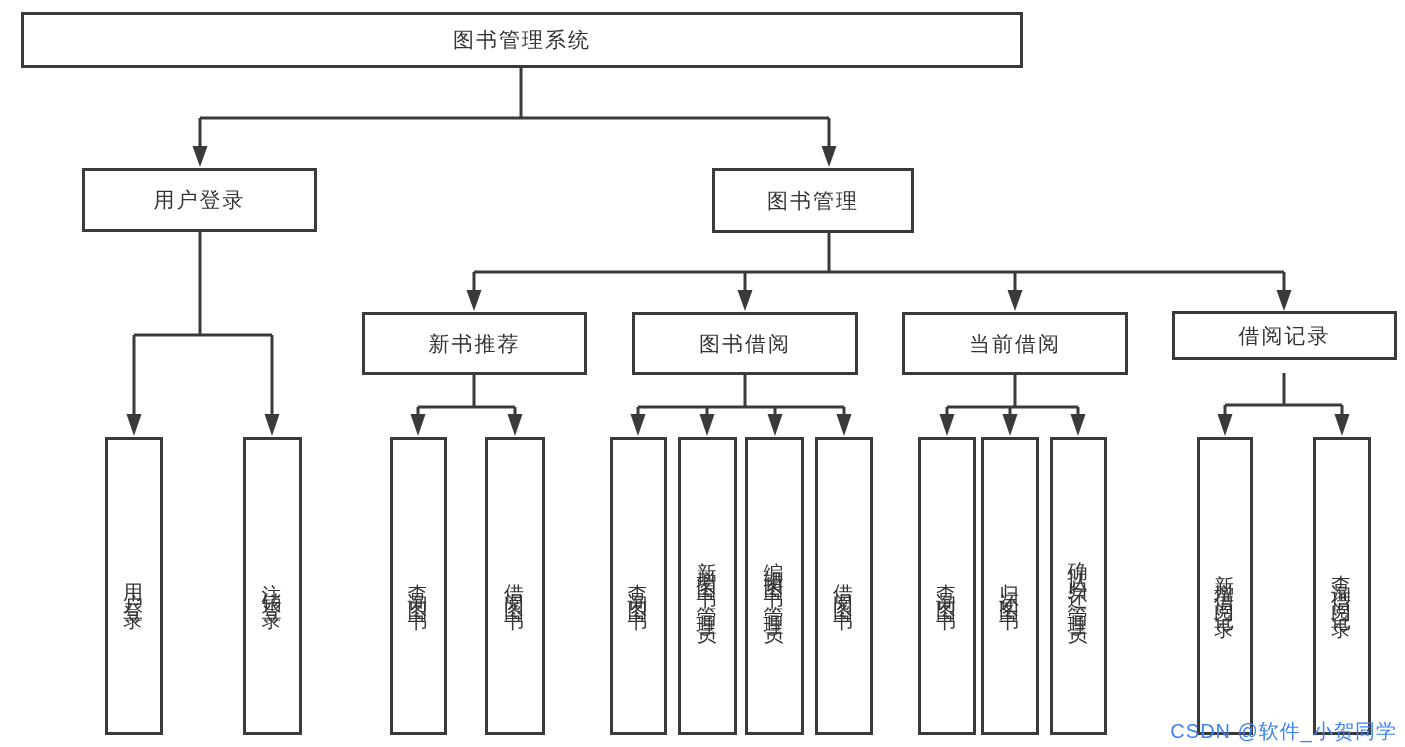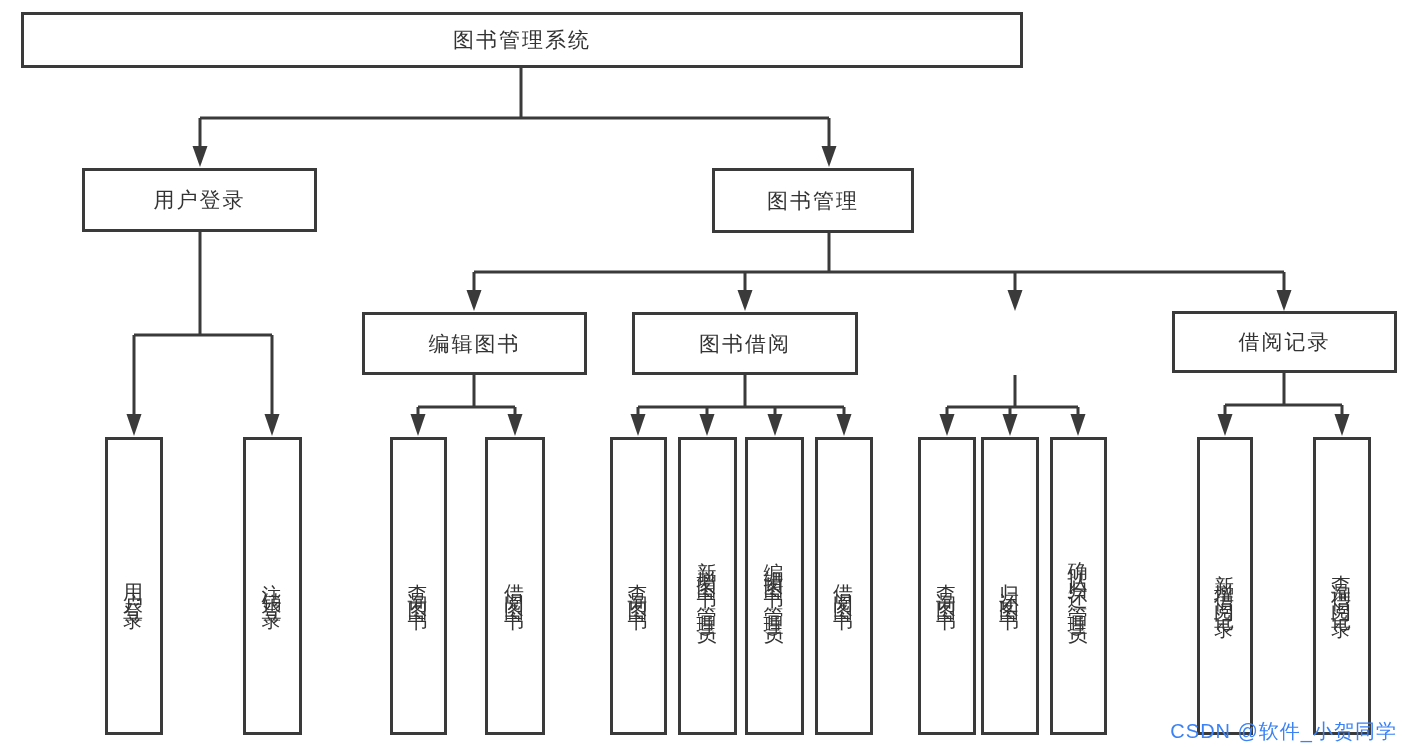--- a/index.html
+++ b/index.html
@@ -113,23 +113,24 @@
       <path class="arrow" d="M1217.5 414 H1232.5 L1225 436 Z"></path>
       <path class="arrow" d="M1334.5 414 H1349.5 L1342 436 Z"></path>
     </g>
   </svg>
 
   <div class="node hbox" style="left:21px; top:12px; width:1002px; height:56px;">图书管理系统</div>
 
   <div class="node hbox" style="left:82px; top:168px; width:235px; height:64px;">用户登录</div>
   <div class="node hbox" style="left:712px; top:168px; width:202px; height:65px;">图书管理</div>
 
-  <div class="node hbox" style="left:362px; top:312px; width:225px; height:63px;">编辑图书</div>
+  <div class="node hbox" style="left:362px; top:312px; width:225px; height:63px;">新书推荐</div>
   <div class="node hbox" style="left:632px; top:312px; width:226px; height:63px;text-align:right;">图书借阅</div>
-  <div class="node hbox" style="left:1172px; top:311px; width:225px; height:62px;">借阅记录</div>
+  <div class="node hbox" style="left:902px; top:312px; width:226px; height:63px;">当前借阅</div>
+  <div class="node hbox" style="left:1172px; top:311px; width:225px; height:49px;">借阅记录</div>
 
   <div class="node vbox" style="left:105px; top:437px; width:58px; height:298px;">
     <span>用户登录</span>
   </div>
   <div class="node vbox" style="left:243px; top:437px; width:59px; height:298px;">
     <span>注销登录</span>
   </div>
 
   <div class="node vbox" style="left:390px; top:437px; width:57px; height:298px;">
     <span>查询图书</span>

